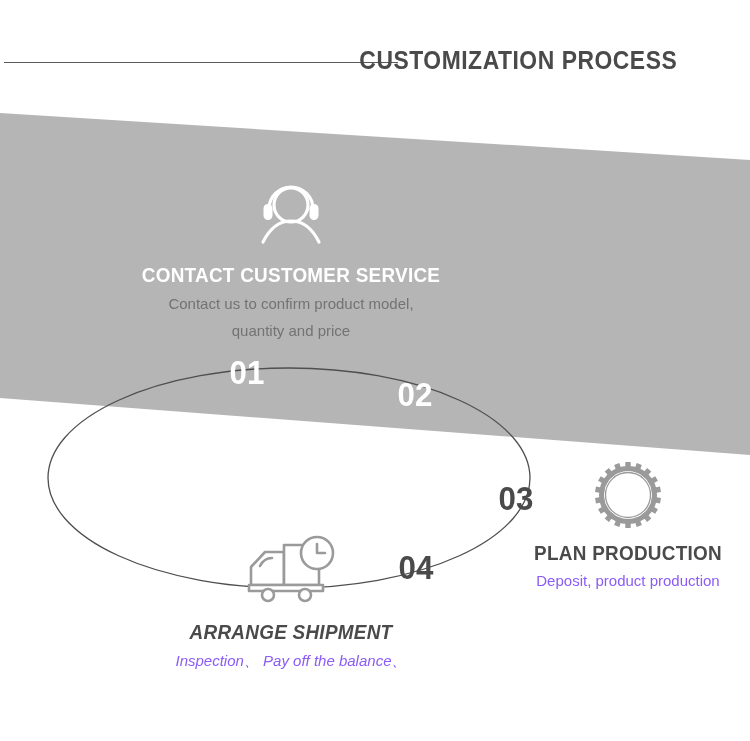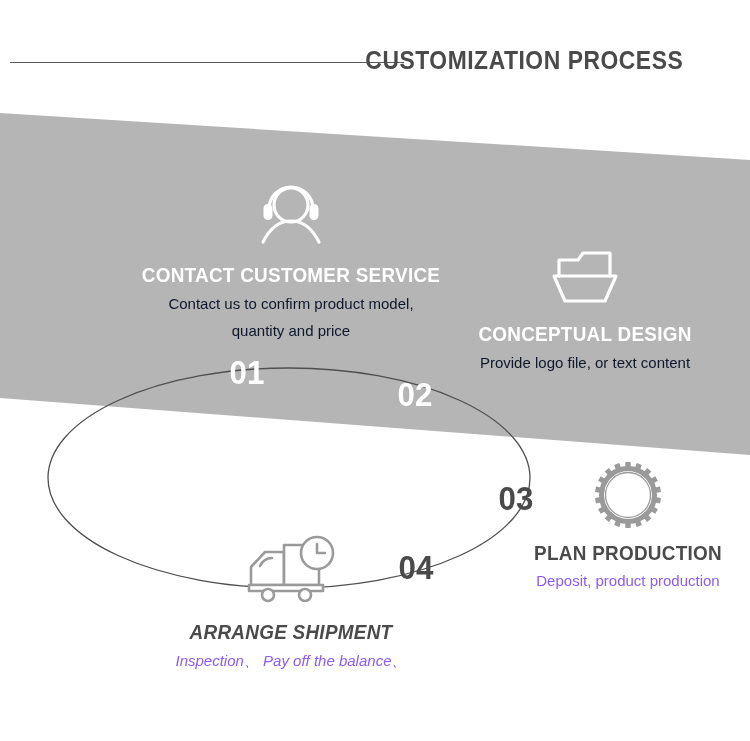--- a/index.html
+++ b/index.html
@@ -15,21 +15,21 @@
     position: relative;
     width: 750px;
     height: 741px;
     overflow: hidden;
     background: #ffffff;
   }
 
   
   .header {
     position: absolute;
-    left: 6px;
+    left: 0;
     top: 40px;
     width: 710px;
     height: 48px;
   }
   .header-rule {
     position: absolute;
     left: 4px;
     top: 22px;
     width: 394px;
     height: 1px;
@@ -83,21 +83,21 @@
     transform: scaleX(0.9);
     white-space: nowrap;
     line-height: 26px;
   }
   .step-desc {
     font-size: 15px;
     font-weight: normal;
     line-height: 22px;
   }
   .on-gray .step-title { color: #ffffff; }
-  .on-gray .step-desc  { color: #0f172a; }
+  .on-gray .step-desc  { color: #737373; }
   .on-white .step-title { color: #4a4a4a; }
   .on-white .step-desc  { color: #8b5cf6; }
 
   
   #step-1 { left: 26px;  top: 176px; width: 530px; }
   #step-1 .step-title { margin-top: 14px; }
   #step-1 .step-desc  { margin-top: 5px; }
 
   #step-2 { left: 420px; top: 246px; width: 330px; }
   #step-2 .step-title { margin-top: 13px; }
@@ -153,30 +153,20 @@
         <rect x="11.5" y="28" width="9" height="16" rx="4.5" fill="#ffffff" stroke="none"></rect>
         <rect x="57.5" y="28" width="9" height="16" rx="4.5" fill="#ffffff" stroke="none"></rect>
         <path d="M11 66 C18 52 27 45 39 45 C51 45 60 52 67 66"></path>
       </g>
     </svg>
     <div class="step-title">CONTACT CUSTOMER SERVICE</div>
     <div class="step-desc">Contact us to confirm product model,</div>
     <div class="step-desc">quantity and price</div>
   </div>
 
-  <div class="step on-gray" id="step-2">
-    <svg class="step-icon" width="74" height="62" viewBox="0 0 74 62">
-      <g fill="none" stroke="#ffffff" stroke-width="3.2" stroke-linecap="round" stroke-linejoin="round">
-        <path d="M11 30 L11 14 L30 14 L35 7 L62 7 L62 30"></path>
-        <path d="M6 30 L68 30 L57 55 L17 55 Z"></path>
-      </g>
-    </svg>
-    <div class="step-title">CONCEPTUAL DESIGN</div>
-    <div class="step-desc">Provide logo file, or text content</div>
-  </div>
 
   <div class="step on-white" id="step-3">
     <svg class="step-icon" width="66" height="66" viewBox="0 0 66 66">
       <g fill="#9a9a9a">
         <g>
           <rect x="30.3" y="0" width="5.4" height="9"></rect>
           <rect x="30.3" y="0" width="5.4" height="9" transform="rotate(20 33 33)"></rect>
           <rect x="30.3" y="0" width="5.4" height="9" transform="rotate(40 33 33)"></rect>
           <rect x="30.3" y="0" width="5.4" height="9" transform="rotate(60 33 33)"></rect>
           <rect x="30.3" y="0" width="5.4" height="9" transform="rotate(80 33 33)"></rect>

